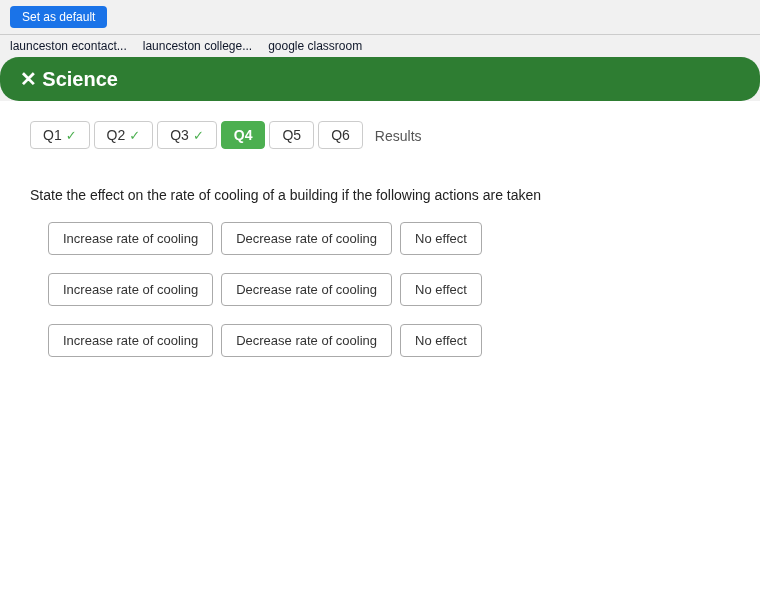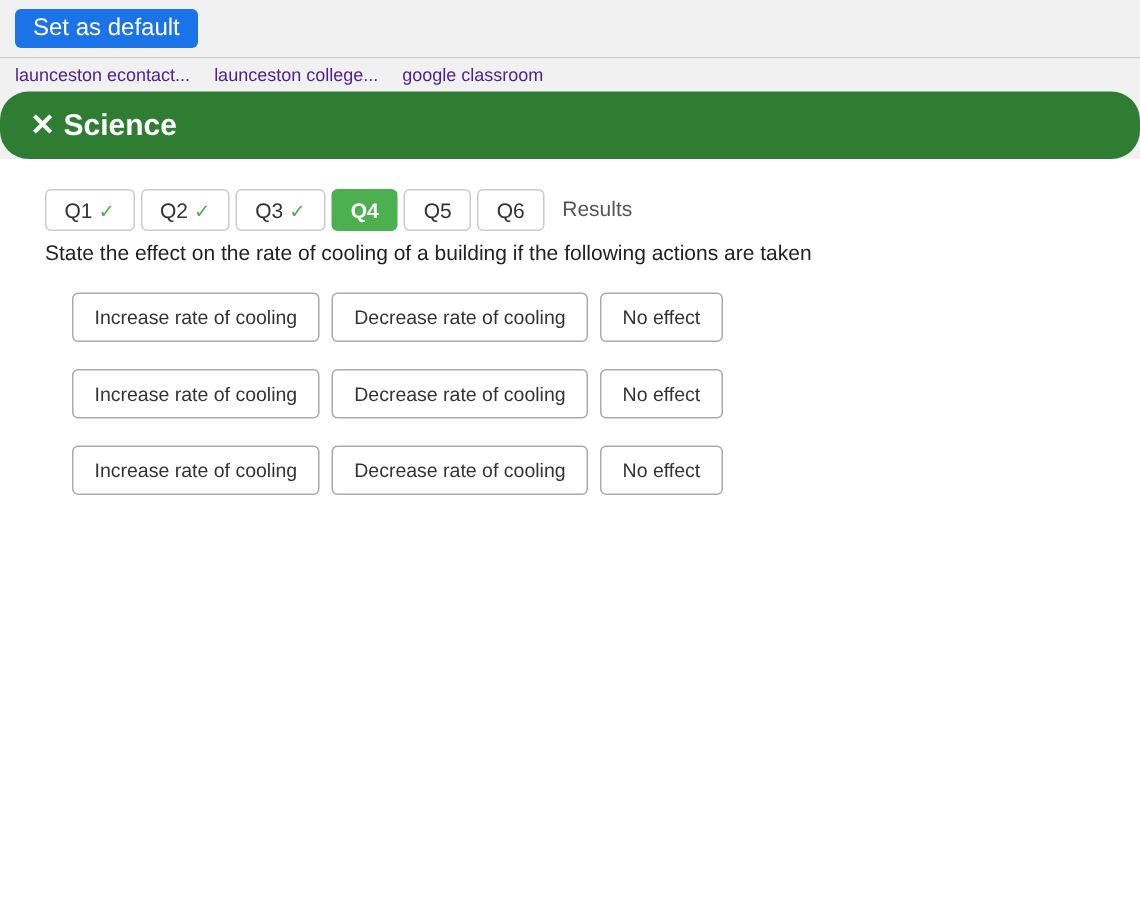--- a/index.html
+++ b/index.html
@@ -21,33 +21,33 @@
     .top-bar-text {
       font-size: 12px;
       color: #555;
     }
     .set-default-btn {
       background: #1a73e8;
       color: white;
       border: none;
       border-radius: 4px;
       padding: 4px 12px;
-      font-size: 16px;
+      font-size: 12px;
       cursor: pointer;
     }
 
     .nav-links {
       display: flex;
       gap: 16px;
       padding: 4px 10px;
       font-size: 12px;
       background: #f1f1f1;
     }
     .nav-link {
-      color: #4c1d95;
+      color: #0f172a;
       text-decoration: none;
       font-size: 12px;
     }
 
     .subject-header {
       background: #2e7d32;
       color: white;
       font-size: 20px;
       font-weight: bold;
       padding: 10px 20px;
@@ -56,23 +56,23 @@
 
     .main-content {
       background: white;
       margin: 0;
       padding: 20px 30px 30px 30px;
       min-height: 520px;
     }
 
     .question-tabs {
       display: flex;
-      align-items: flex-start;
+      align-items: flex-end;
       gap: 4px;
-      margin-bottom: 4px;
+      margin-bottom: 36px;
       flex-wrap: wrap;
     }
 
     .tab {
       border: 1px solid #ccc;
       border-radius: 4px;
       padding: 5px 12px;
       font-size: 14px;
       cursor: pointer;
       background: white;

